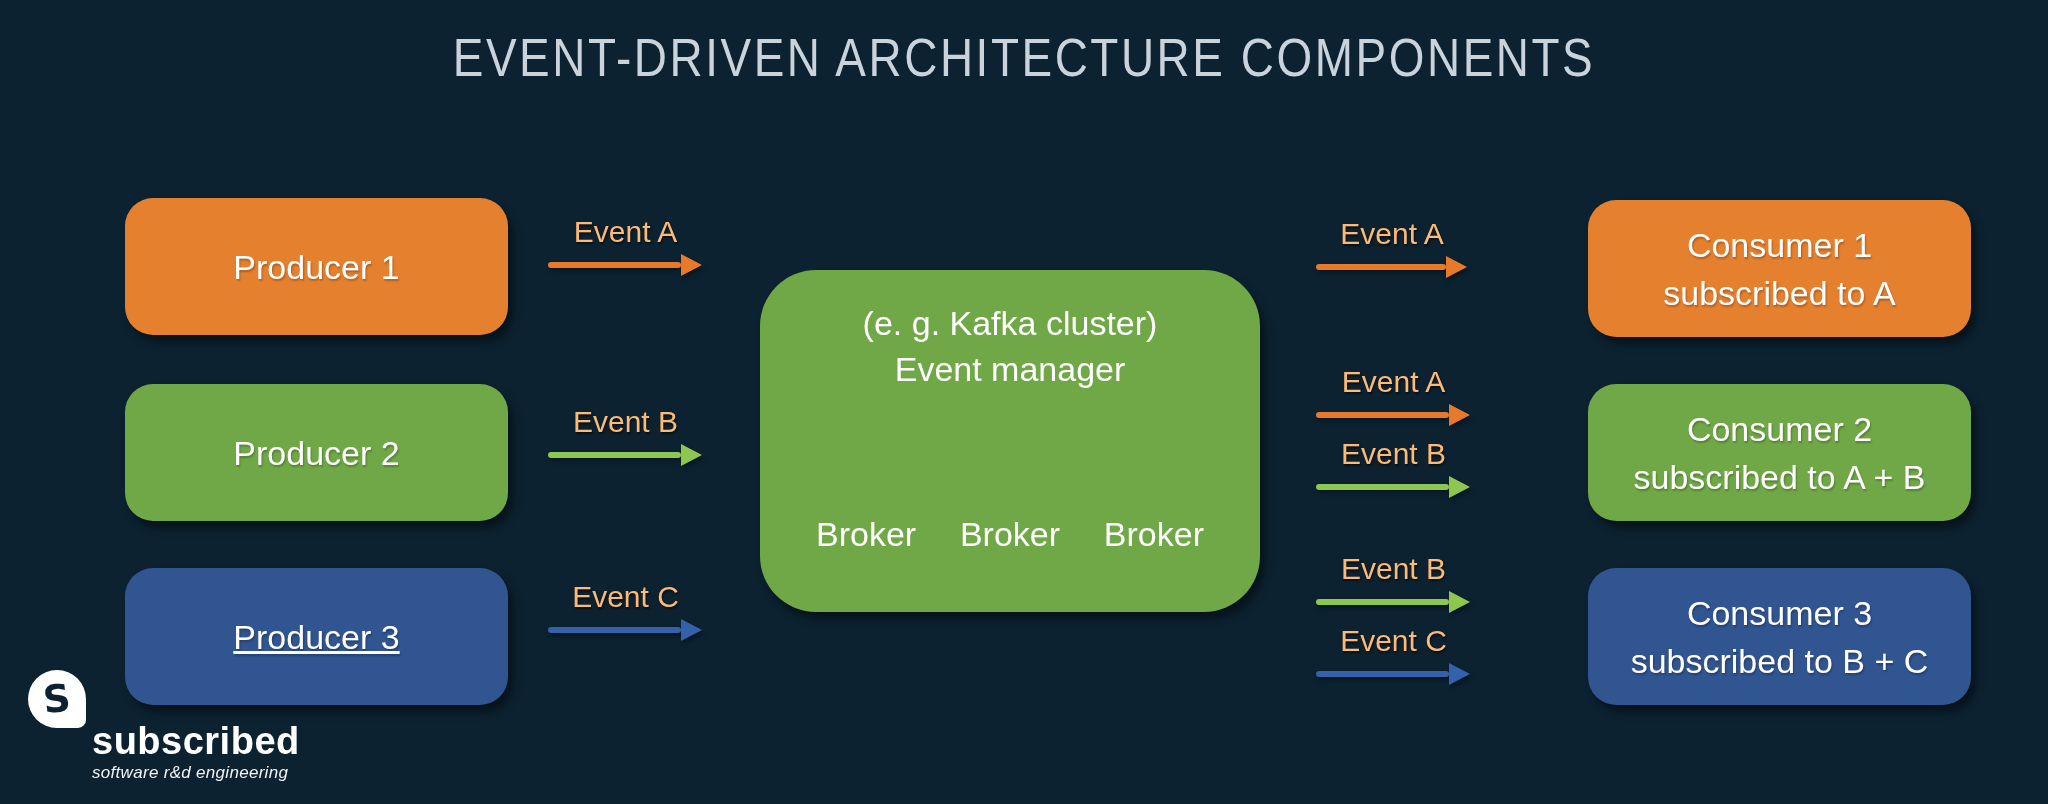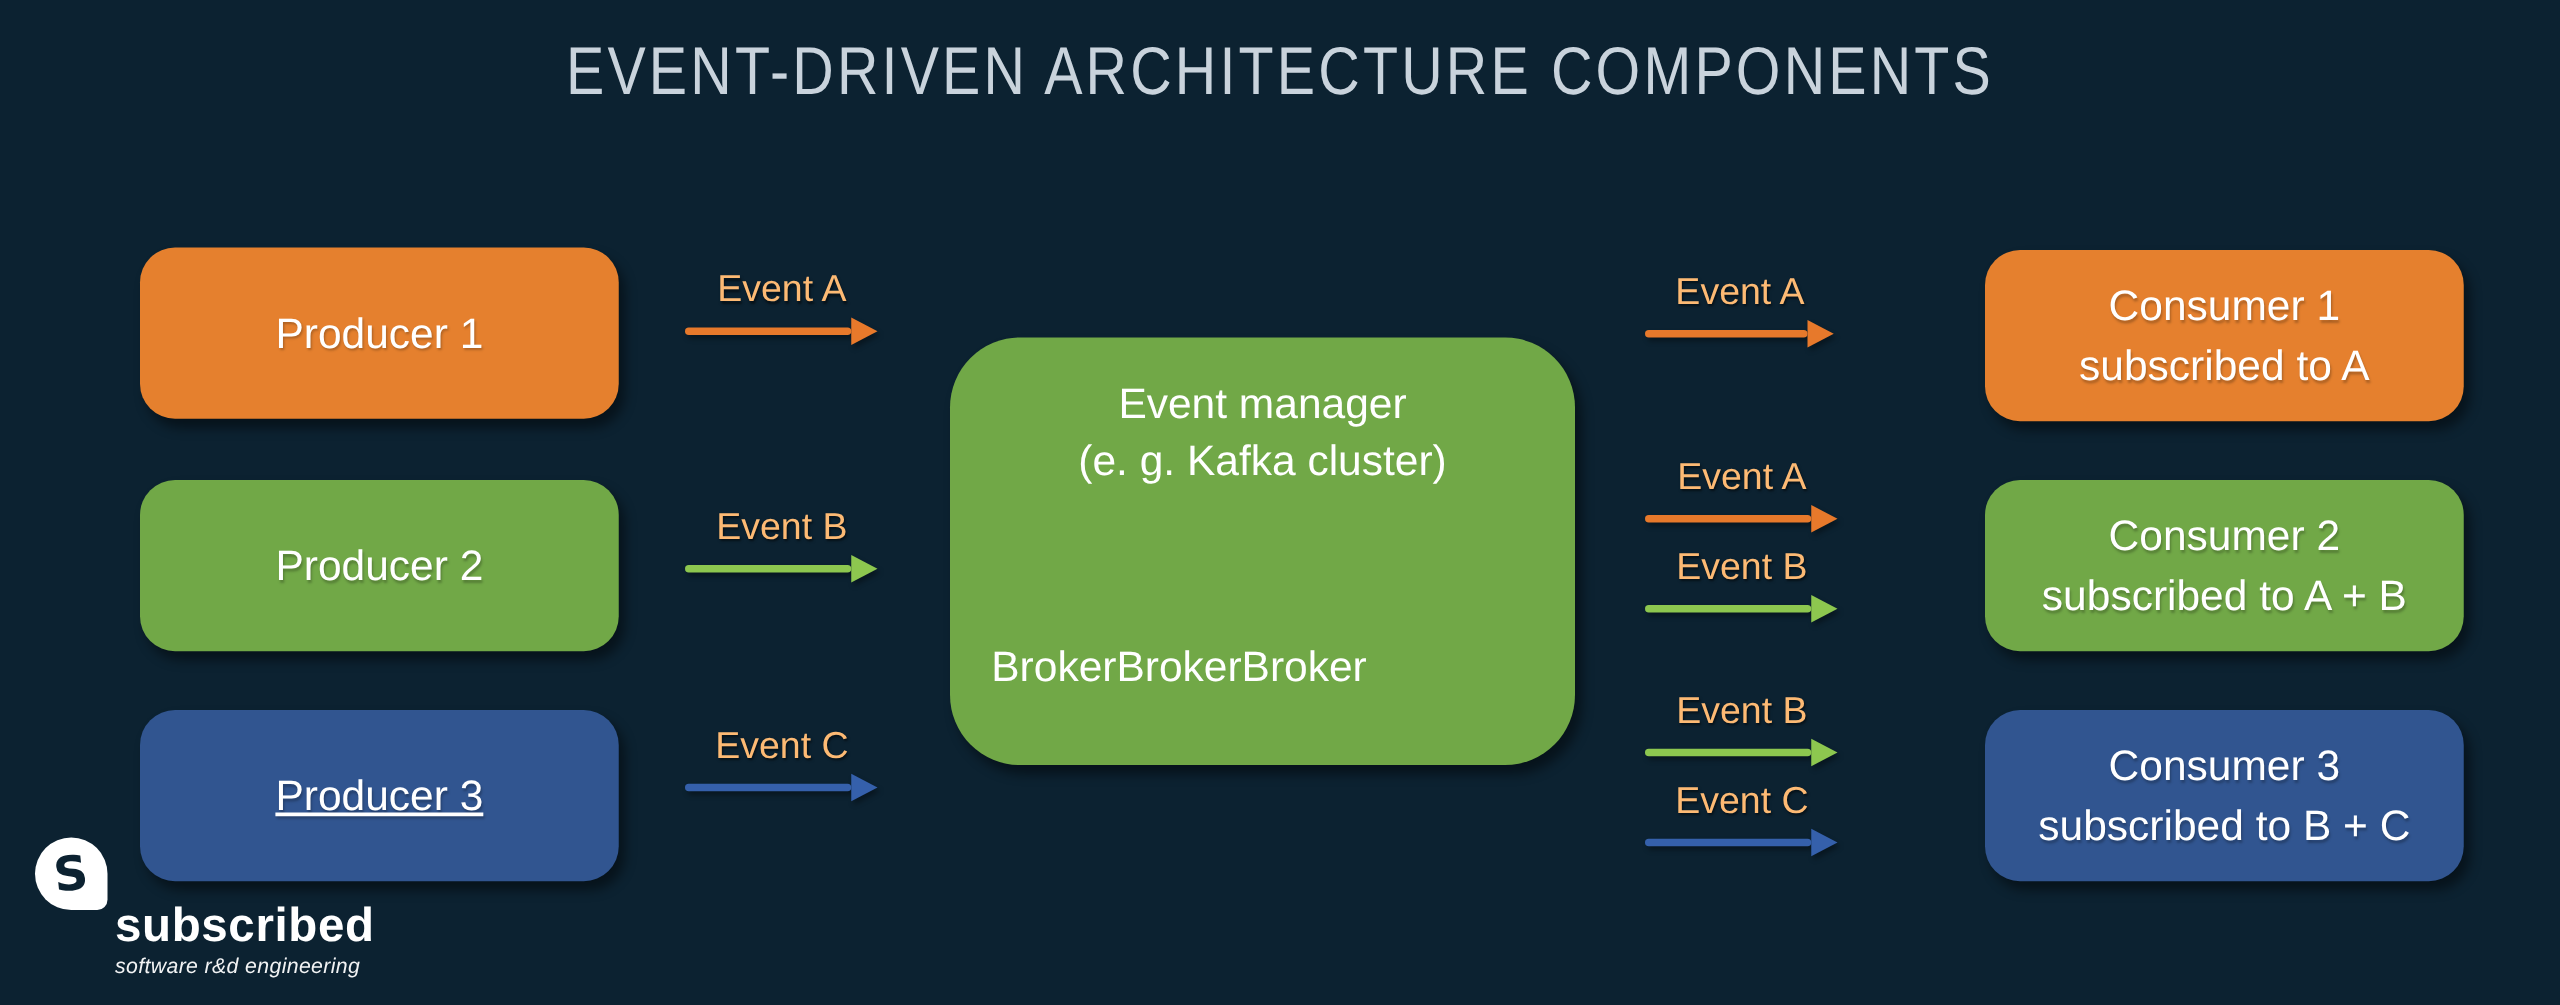--- a/index.html
+++ b/index.html
@@ -22,41 +22,41 @@
     transform-origin:50% 50%;
   }
 
   
   .box{
     position:absolute;display:flex;align-items:center;justify-content:center;
     border-radius:28px;color:#fff;text-align:center;
     box-shadow:5px 7px 9px rgba(0,0,0,.45);
   }
   .producer,.consumer{left:125px;width:383px;height:137px;}
-  .producer{left:112px;}
+  .producer{left:125px;}
   .consumer{left:1588px;}
   .box .box-label{font-size:34px;line-height:48px;text-shadow:1px 2px 2px rgba(0,0,0,.25);}
   .c-orange{background:var(--box_orange,#e5802e);}
   .c-green{background:var(--box_green,#71a847);}
   .c-blue{background:var(--box_blue,#315590);}
 
   
   .manager{
     position:absolute;left:760px;top:270px;width:500px;height:342px;
     border-radius:56px;background:var(--box_green,#71a847);
     color:#fff;box-shadow:5px 7px 9px rgba(0,0,0,.45);
   }
   .manager-title{
     position:absolute;top:30px;left:0;width:100%;text-align:center;
     font-size:34px;line-height:46px;
   }
   .brokers{
     position:absolute;left:0;bottom:58px;width:100%;
-    display:flex;
-    padding:0 33px;box-sizing:border-box;
+    display:flex;justify-content:space-between;
+    padding:0 56px;box-sizing:border-box;
     font-size:34px;line-height:40px;margin-top:32px;
   }
 
   
   .event-group{position:absolute;display:flex;flex-direction:column;}
   .event-item{display:flex;flex-direction:column;}
   .event-item + .event-item{margin-top:18px;}
   .event-label{
     font-size:30px;line-height:36px;color:#fdba74;text-align:center;
     margin-bottom:12px;text-shadow:1px 2px 2px rgba(0,0,0,.55);
@@ -125,22 +125,22 @@
   </div>
   <div class="event-group" style="left:548px;top:579px;width:155px;">
     <div class="event-item">
       <div class="event-label">Event C</div>
       <div class="arrow a-blue"></div>
     </div>
   </div>
 
   <div class="manager">
     <div class="manager-title">
+      <div>(e. g. Kafka cluster)</div>
       <div>Event manager</div>
-      <div>(e. g. Kafka cluster)</div>
     </div>
     <div class="brokers">
       <span>Broker</span>
       <span>Broker</span>
       <span>Broker</span>
     </div>
   </div>
 
   <div class="event-group" style="left:1316px;top:216px;width:152px;">
     <div class="event-item">

